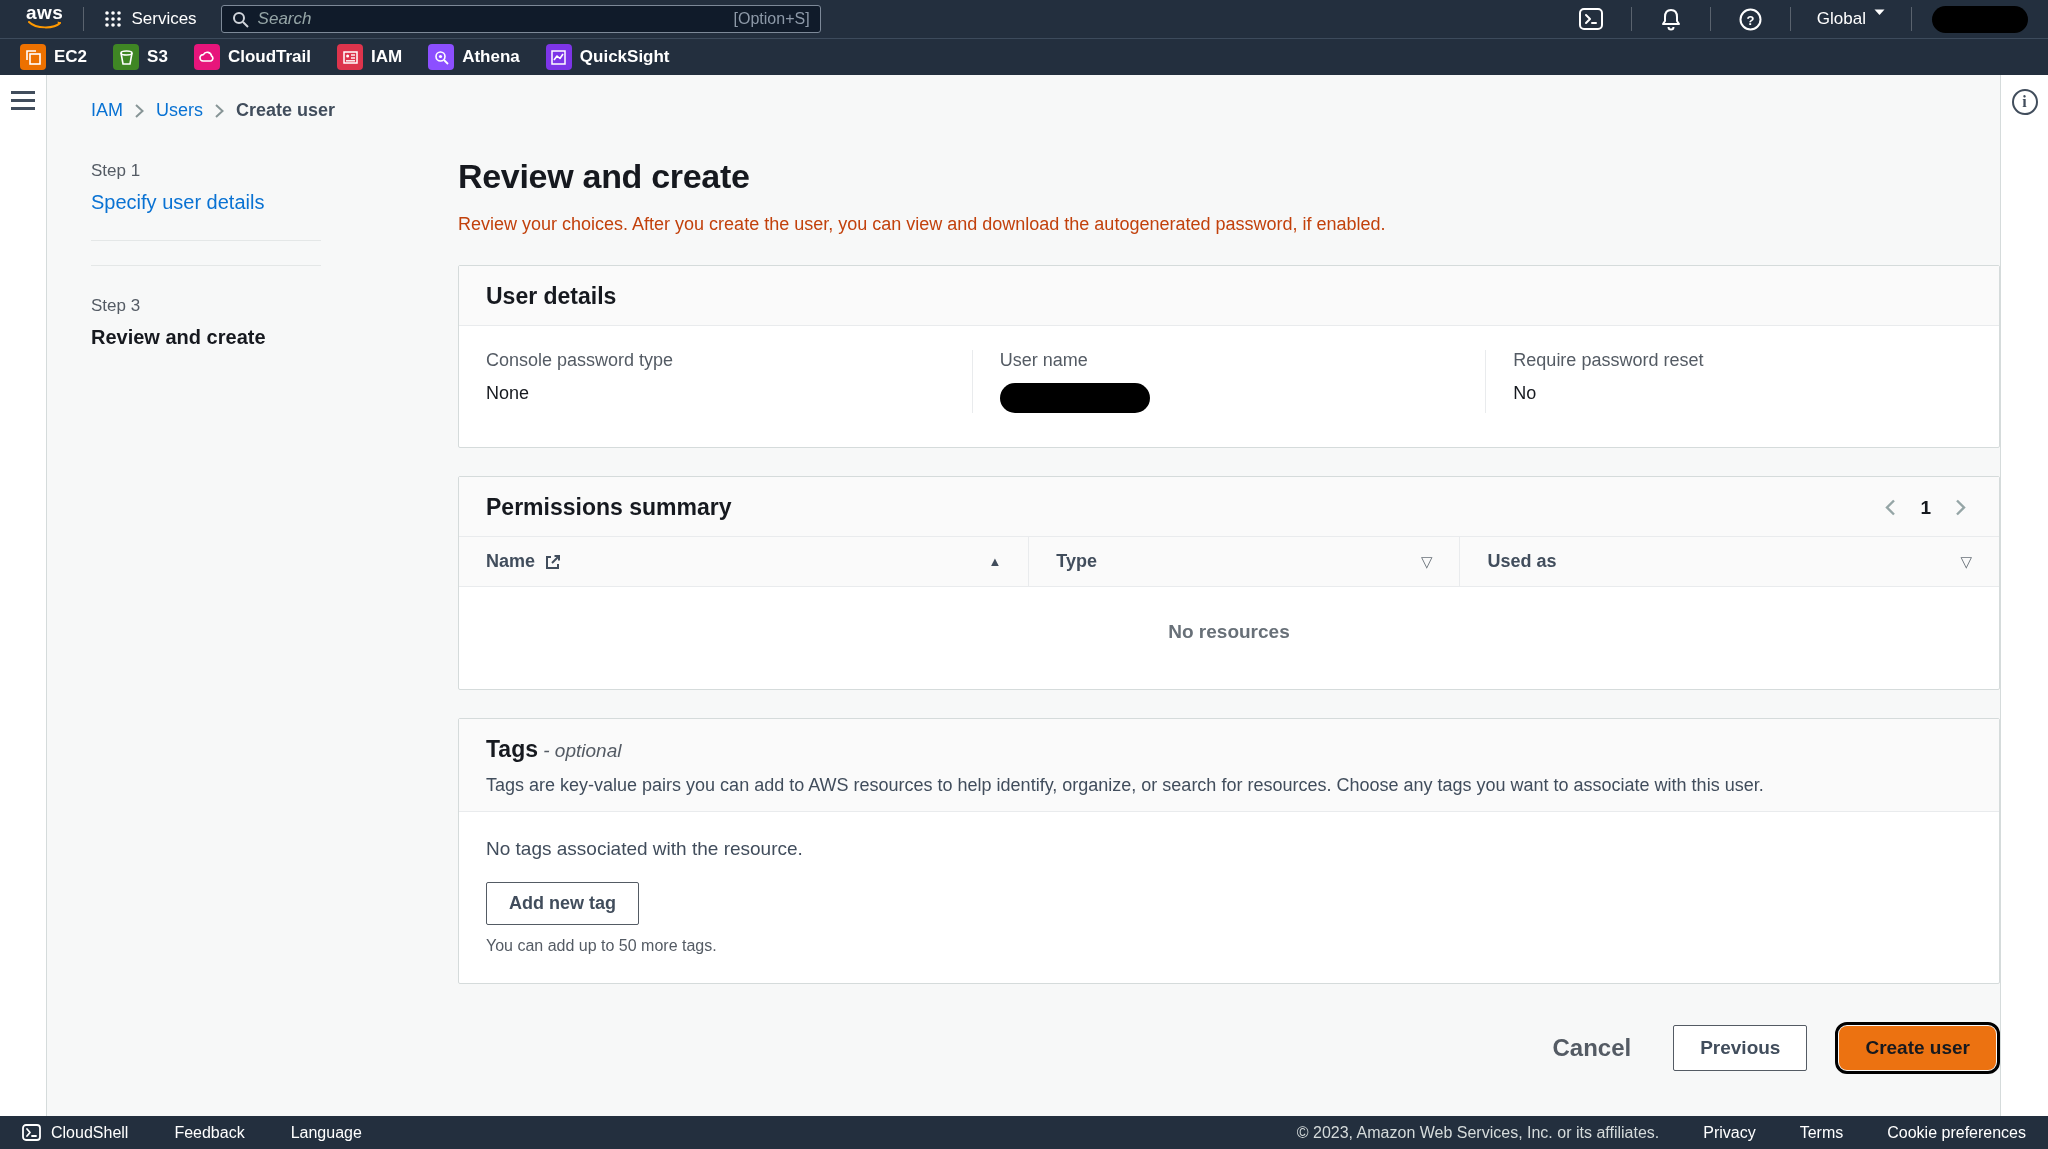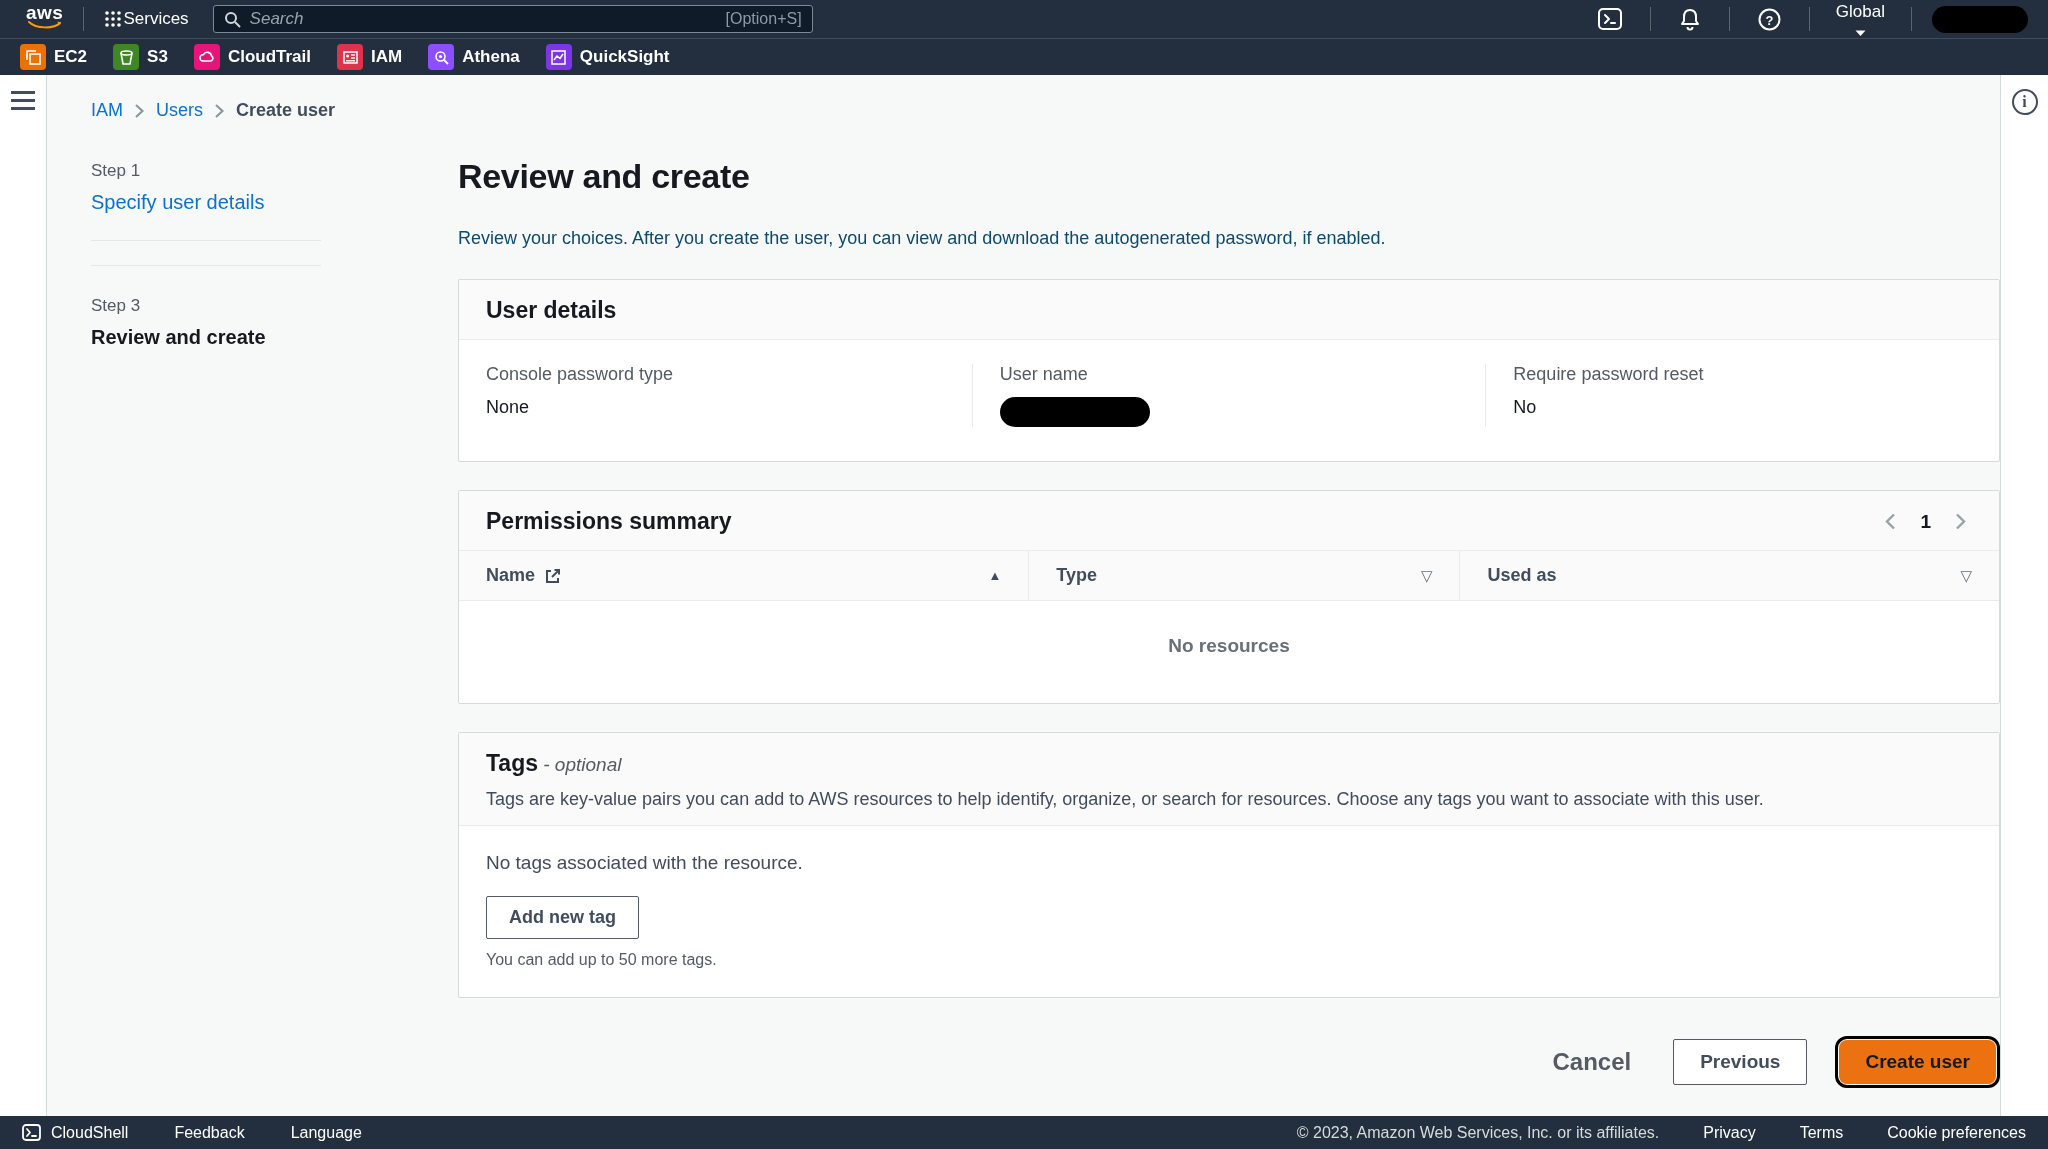--- a/index.html
+++ b/index.html
@@ -4,27 +4,27 @@
 <style>
   * { margin:0; padding:0; box-sizing:border-box; }
   html,body { width:2048px; height:1149px; overflow:hidden; }
   body { font-family:"Liberation Sans","DejaVu Sans",sans-serif; background:#f7f8f8; color:#16191f; }
 
   
   .topnav { height:38px; background:#232f3e; display:flex; align-items:center; padding:0 14px; color:#fff; }
   .aws-logo { display:flex; flex-direction:column; align-items:center; margin:0 10px 4px 12px; }
   .aws-logo .aws-word { font-weight:bold; font-size:19px; letter-spacing:.5px; line-height:16px; }
   .nav-divider { width:1px; height:24px; background:rgba(255,255,255,.25); margin:0 10px; }
-  .services-btn { display:flex; align-items:center; gap:1px; font-size:17px; padding:0 10px; height:38px; cursor:pointer; }
+  .services-btn { display:flex; align-items:center; gap:9px; font-size:17px; padding:0 10px; height:38px; cursor:pointer; }
   .search-box { width:600px; height:28px; margin-left:14px; background:#101b2a; border:1px solid #7d8998; border-radius:3px; display:flex; align-items:center; padding:12px 10px; }
   .search-placeholder { color:#95a5a6; font-style:italic; font-size:17px; margin-left:9px; flex:1; }
   .search-shortcut { color:#8d99a8; font-size:16px; }
   .topnav-right { margin-left:auto; display:flex; align-items:center; }
   .topnav-iconbtn { padding:0 18px; display:flex; align-items:center; height:38px; cursor:pointer; }
-  .region-btn { display:flex; align-items:center; gap:8px; font-size:17px; padding:0 16px; cursor:pointer;flex-direction:column; }
+  .region-btn { display:flex; gap:8px; font-size:17px; padding:0 16px; cursor:pointer; }
   .account-pill { width:96px; height:27px; background:#000; border-radius:14px; margin:0 6px 0 10px; }
 
   
   .favbar { height:37px; background:#232f3e; border-top:1px solid #3d4b5c; display:flex; align-items:center; gap:26px; padding:0 20px; color:#fff; }
   .fav-item { display:flex; align-items:center; gap:8px; font-size:17px; font-weight:bold; cursor:pointer; }
   .fav-icon { width:26px; height:26px; border-radius:4px; display:flex; align-items:center; justify-content:center; }
 
   
   .shell { display:flex; height:1041px; }
   .left-strip { width:47px; background:#fff; border-right:1px solid #d5dbdb; padding-top:16px; display:flex; justify-content:center; }
@@ -47,21 +47,21 @@
   .steps-col { width:320px; flex:0 0 320px; }
   .step-group { padding:6px 0 2px 0; }
   .step-num { color:#545b64; font-size:17px; margin-bottom:10px; }
   .step-link { color:#0972d3; font-size:20px; cursor:pointer; }
   .step-current { color:#16191f; font-size:20px; font-weight:bold; }
   .step-divider { border:none; border-top:1px solid #e4e7e7; margin:24px 0; width:230px; }
 
   .main-col { margin-left:47px; width:1547px; }
 
   h1.page-title { font-size:34px; font-weight:bold; color:#16191f; letter-spacing:-.3px; margin-top:2px; }
-  .page-subtitle { font-size:18px; color:#0c4a6e; margin-top:32px; margin-bottom:30px; }
+  .page-subtitle { font-size:18px; color:#c2410c; margin-top:18px; margin-bottom:30px; }
 
   
   .card { background:#fff; border:1px solid #d5dbdb; border-radius:2px; margin-bottom:28px; }
   .card-header { background:#fafafa; padding:17px 27px 15px; border-bottom:1px solid #e9ebed; }
   .card-title { font-size:23px; font-weight:bold; color:#16191f; }
   .card-title .optional { font-weight:normal; font-style:italic; font-size:19px; color:#545b64; }
   .card-desc { font-size:18px; color:#414d5c; margin-top:12px; }
 
   .ud-body { display:flex; padding:24px 0 34px; }
   .ud-field { flex:1; padding:0 27px; border-left:1px solid #e9ebed; }

